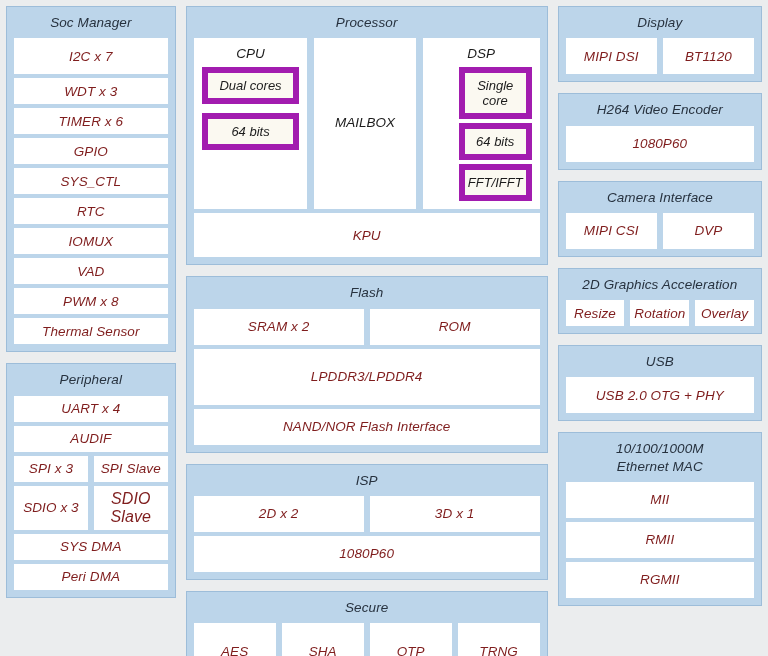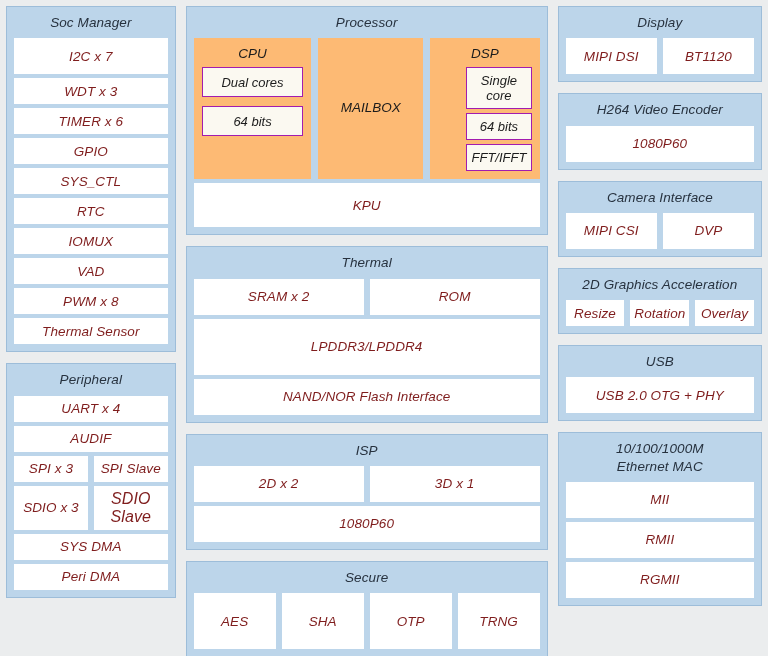--- a/index.html
+++ b/index.html
@@ -74,38 +74,38 @@
 
   .row {
     display: flex;
     gap: 6px;
   }
   .row > .leaf { flex: 1 1 0; }
 
   
   .sub {
     background: #fbf9f1;
-    border: 1px solid #a21caf;
+    border: 6px solid #a21caf;
     color: #1c1c1c;
     font-size: 13px;
     text-align: center;
     box-sizing: border-box;
     padding: 5px 3px;
     display: flex;
     align-items: center;
     justify-content: center;
   }
 
   
   .proc-row {
     display: flex;
     gap: 7px;
   }
   .panel {
-    background: #fdba74;
+    background: #ffffff;
     box-sizing: border-box;
     padding: 6px 8px 8px 8px;
     display: flex;
     flex-direction: column;
   }
   .panel-title {
     text-align: center;
     font-size: 13.5px;
     color: #1c1c1c;
     padding: 2px 0 6px 0;
@@ -185,21 +185,21 @@
             <div class="sub">64 bits</div>
             <div class="sub">FFT/IFFT</div>
           </div>
         </div>
 
       </div>
       <div class="leaf tall-44">KPU</div>
     </div>
 
     <div class="group">
-      <div class="group-title">Thermal</div>
+      <div class="group-title">Flash</div>
       <div class="row">
         <div class="leaf tall-36">SRAM x 2</div>
         <div class="leaf tall-36">ROM</div>
       </div>
       <div class="leaf tall-56">LPDDR3/LPDDR4</div>
       <div class="leaf tall-36">NAND/NOR Flash Interface</div>
     </div>
 
     <div class="group">
       <div class="group-title">ISP</div>

